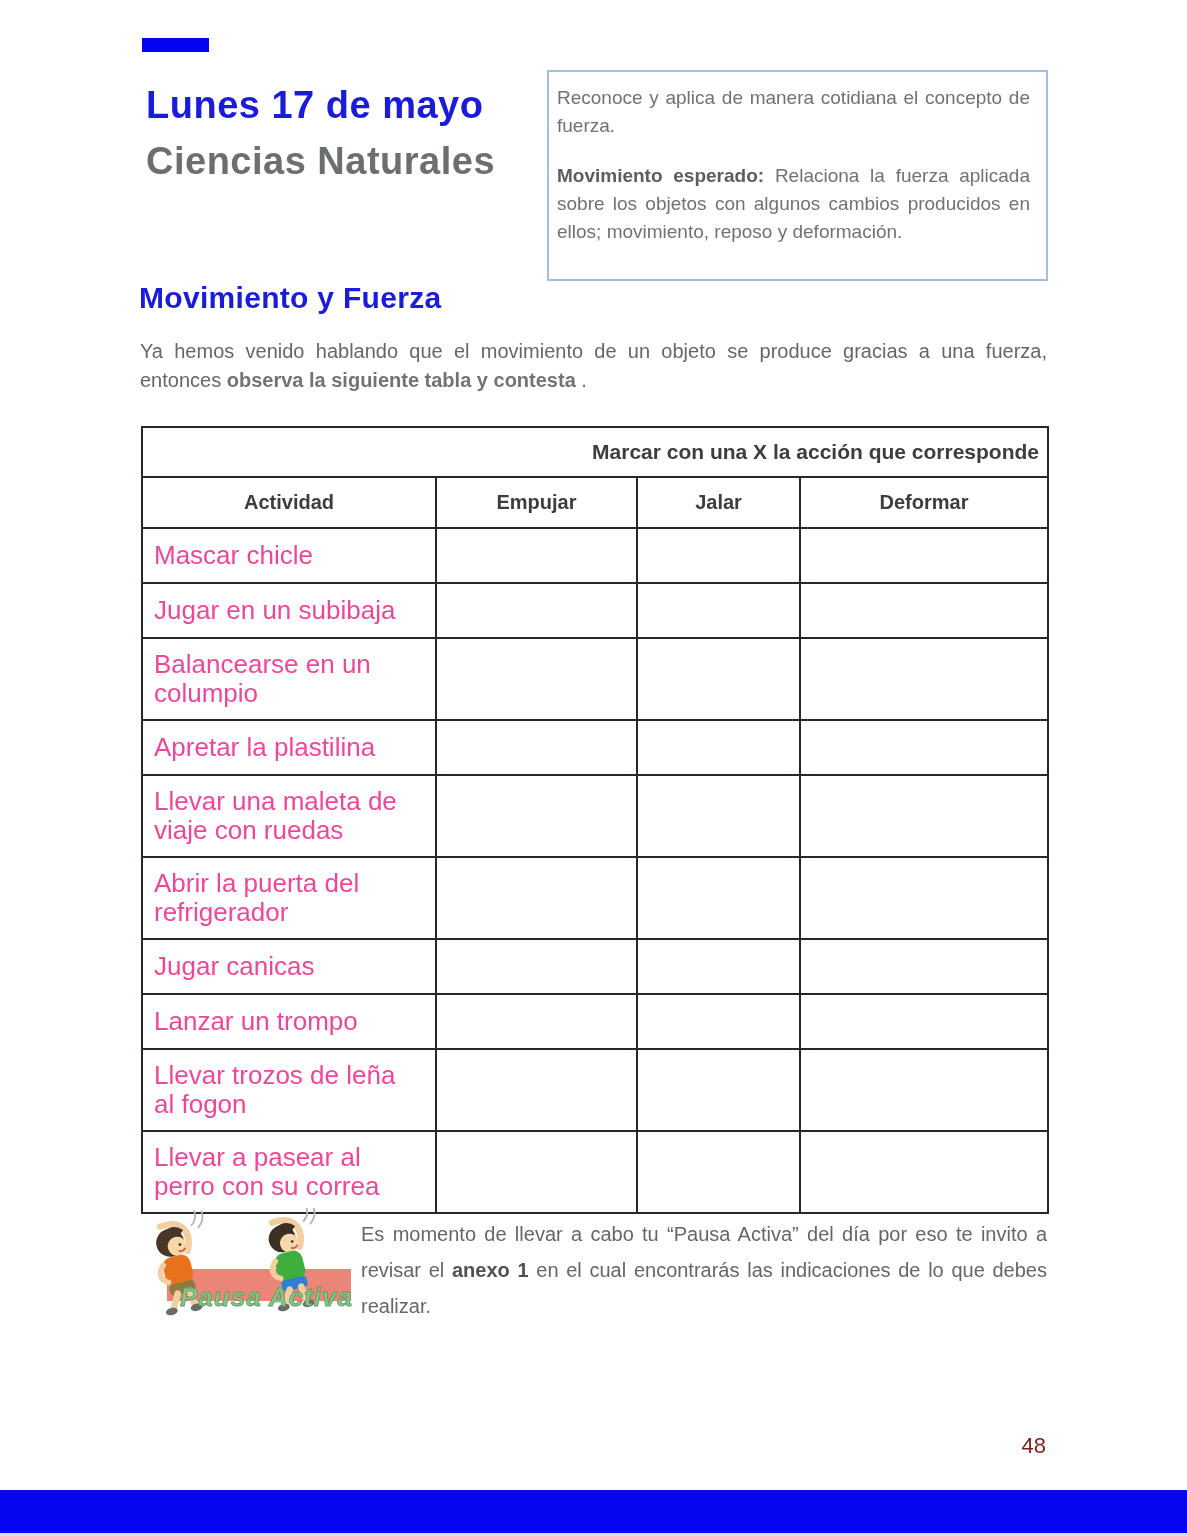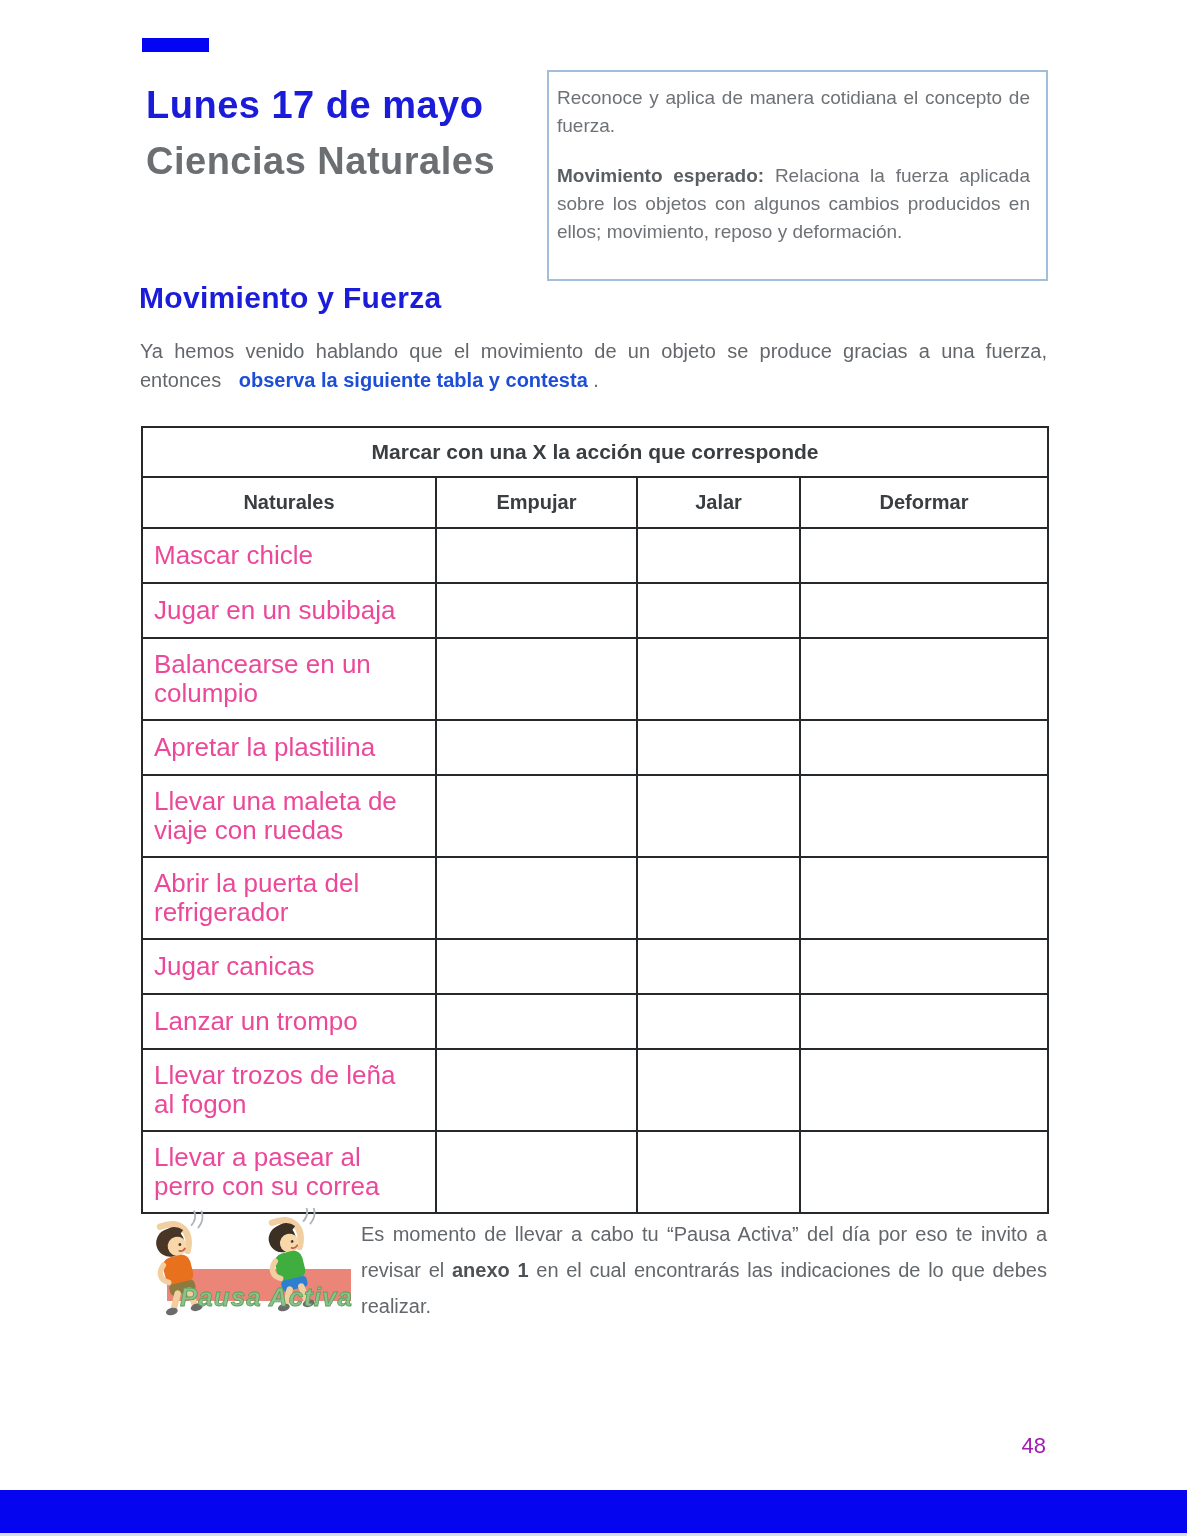--- a/index.html
+++ b/index.html
@@ -24,43 +24,43 @@
   }
   .learning-box p { margin:0; }
   .learning-box .lb-expected { margin-top:22px; }
   .learning-box b { color:#5a5e62; }
 
   
   .section-title { position:absolute; left:139px; top:281px; margin:0;
     font-size:30px; font-weight:bold; color:#1b1cd9; letter-spacing:0.3px; }
   .intro-paragraph { position:absolute; left:140px; top:337px; width:907px; margin:0;
     font-size:20px; line-height:29px; color:#63676b; text-align:justify; }
-  .intro-paragraph b { color:#1d4ed8;margin-left:12px; }
+  .intro-paragraph b { color:#737373; }
 
   
   .worksheet-table { position:absolute; left:141px; top:426px; width:906px;
     border-collapse:collapse; table-layout:fixed; }
   .worksheet-table th, .worksheet-table td { border:2px solid #26292c; }
   .table-title-cell { height:48px; font-size:21px; font-weight:bold; color:#3a3e41;
-    text-align:center; padding:0 8px; }
+    text-align:right; padding:0 8px; }
   .col-header { height:49px; font-size:20px; font-weight:bold; color:#3a3e41;
     text-align:center; padding:0 6px; }
   .activity-cell { font-size:26px; color:#ec4899; line-height:29px;
     padding:11px 24px 11px 11px; vertical-align:middle; height:31px; }
   .mark-cell { height:31px; }
 
   
   .pausa-illustration { position:absolute; left:136px; top:1208px; width:220px; height:112px; }
   .pausa-paragraph { position:absolute; left:361px; top:1216px; width:686px; margin:0;
     font-size:20px; line-height:36px; color:#63676b; text-align:justify; }
   .pausa-paragraph b { color:#4e5255; }
 
   
   .page-number { position:absolute; left:1006px; top:1433px; width:40px;
-    font-size:22px; color:#a21caf; text-align:right; }
+    font-size:22px; color:#7f1d1d; text-align:right; }
   .footer-bar { position:absolute; left:0; top:1490px; width:1187px; height:43px; background:#0505f0; }
   .footer-edge { position:absolute; left:0; top:1533px; width:1187px; height:3px; background:#d9dcea; }
 </style>
 </head>
 <body>
 
 <div class="page">
 
   <div class="top-accent"></div>
 
@@ -81,21 +81,21 @@
       <col style="width:294px">
         <col style="width:201px">
         <col style="width:163px">
         <col style="width:248px">
     </colgroup>
     <thead>
       <tr>
         <th class="table-title-cell" colspan="4">Marcar con una X la acción que corresponde</th>
       </tr>
       <tr>
-        <th class="col-header">Naturales</th>
+        <th class="col-header">Actividad</th>
         <th class="col-header">Empujar</th>
         <th class="col-header">Jalar</th>
         <th class="col-header">Deformar</th>
       </tr>
     </thead>
     <tbody>
       <tr>
         <td class="activity-cell">Mascar chicle</td>
         <td class="mark-cell"></td>
         <td class="mark-cell"></td>

